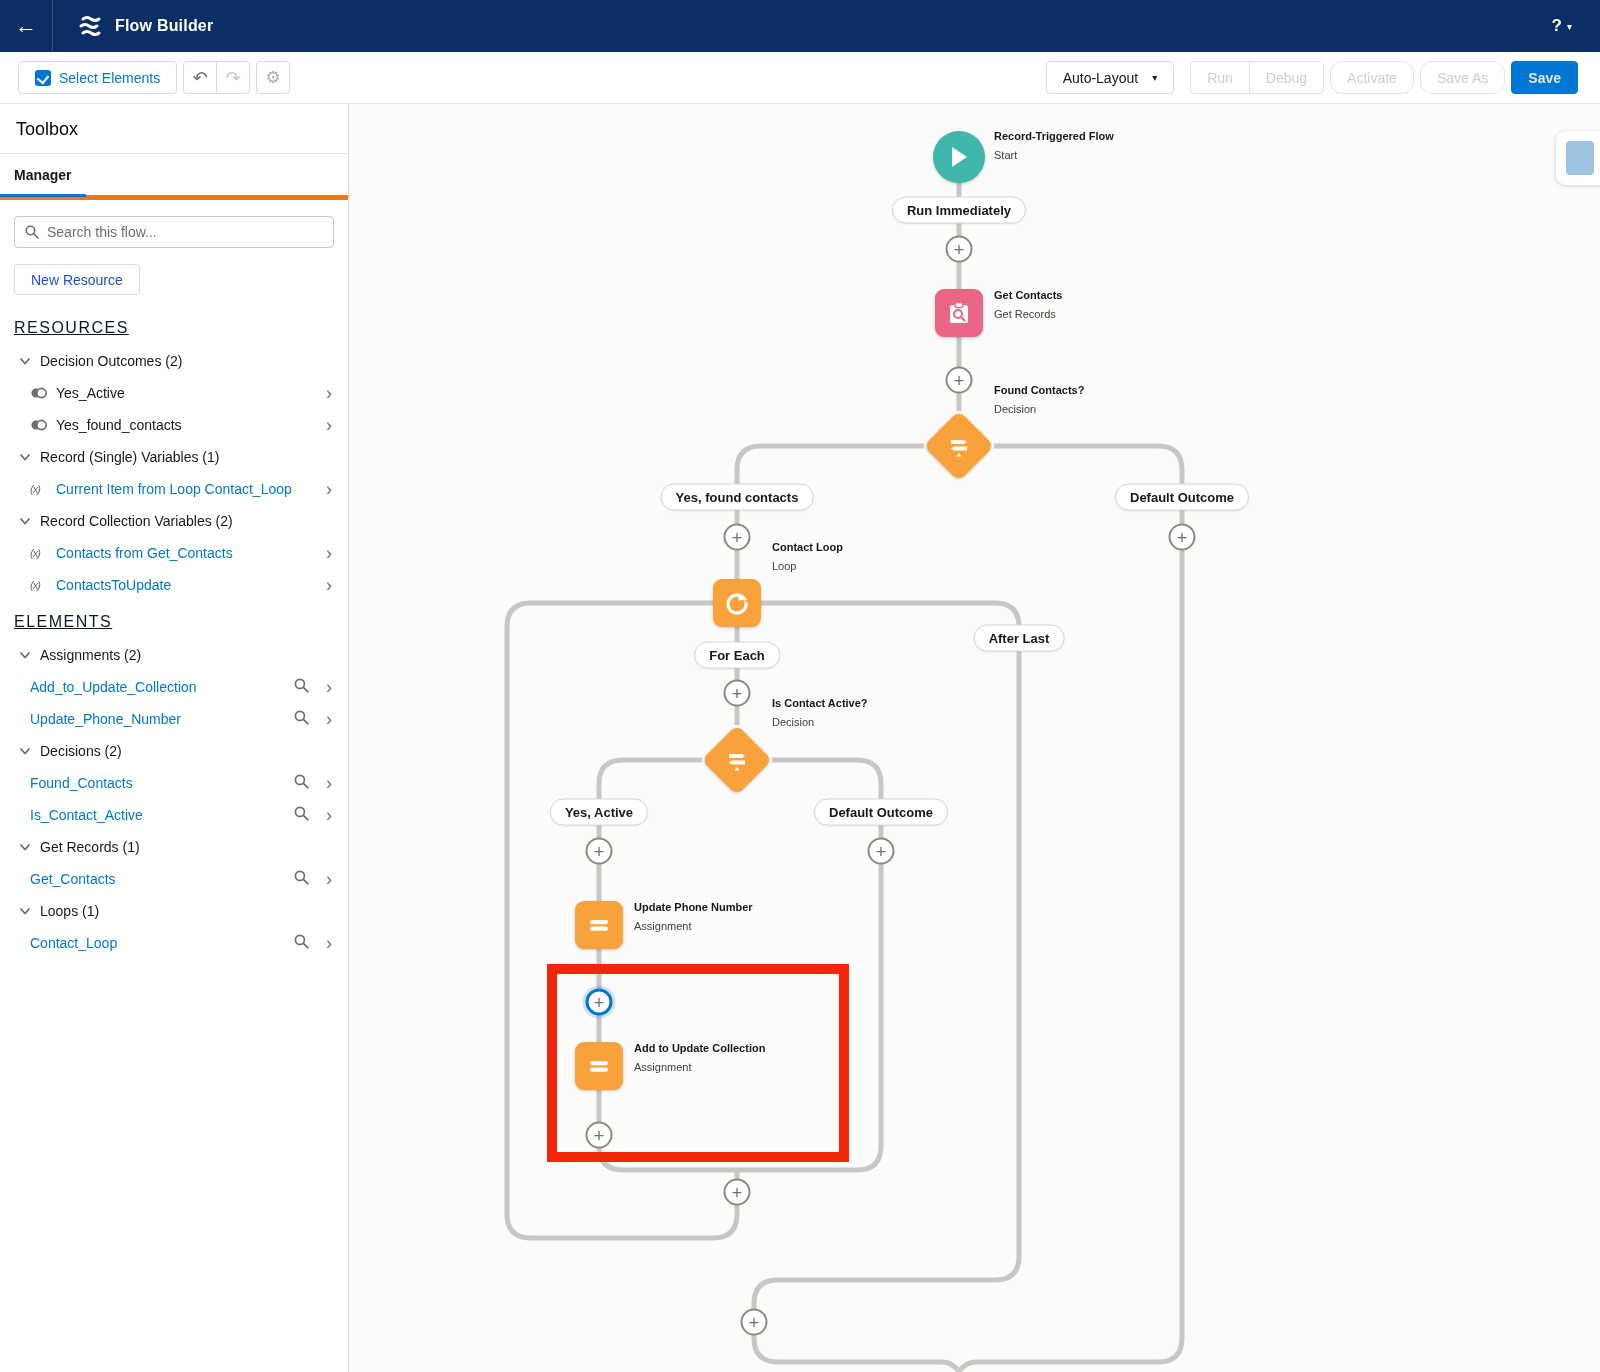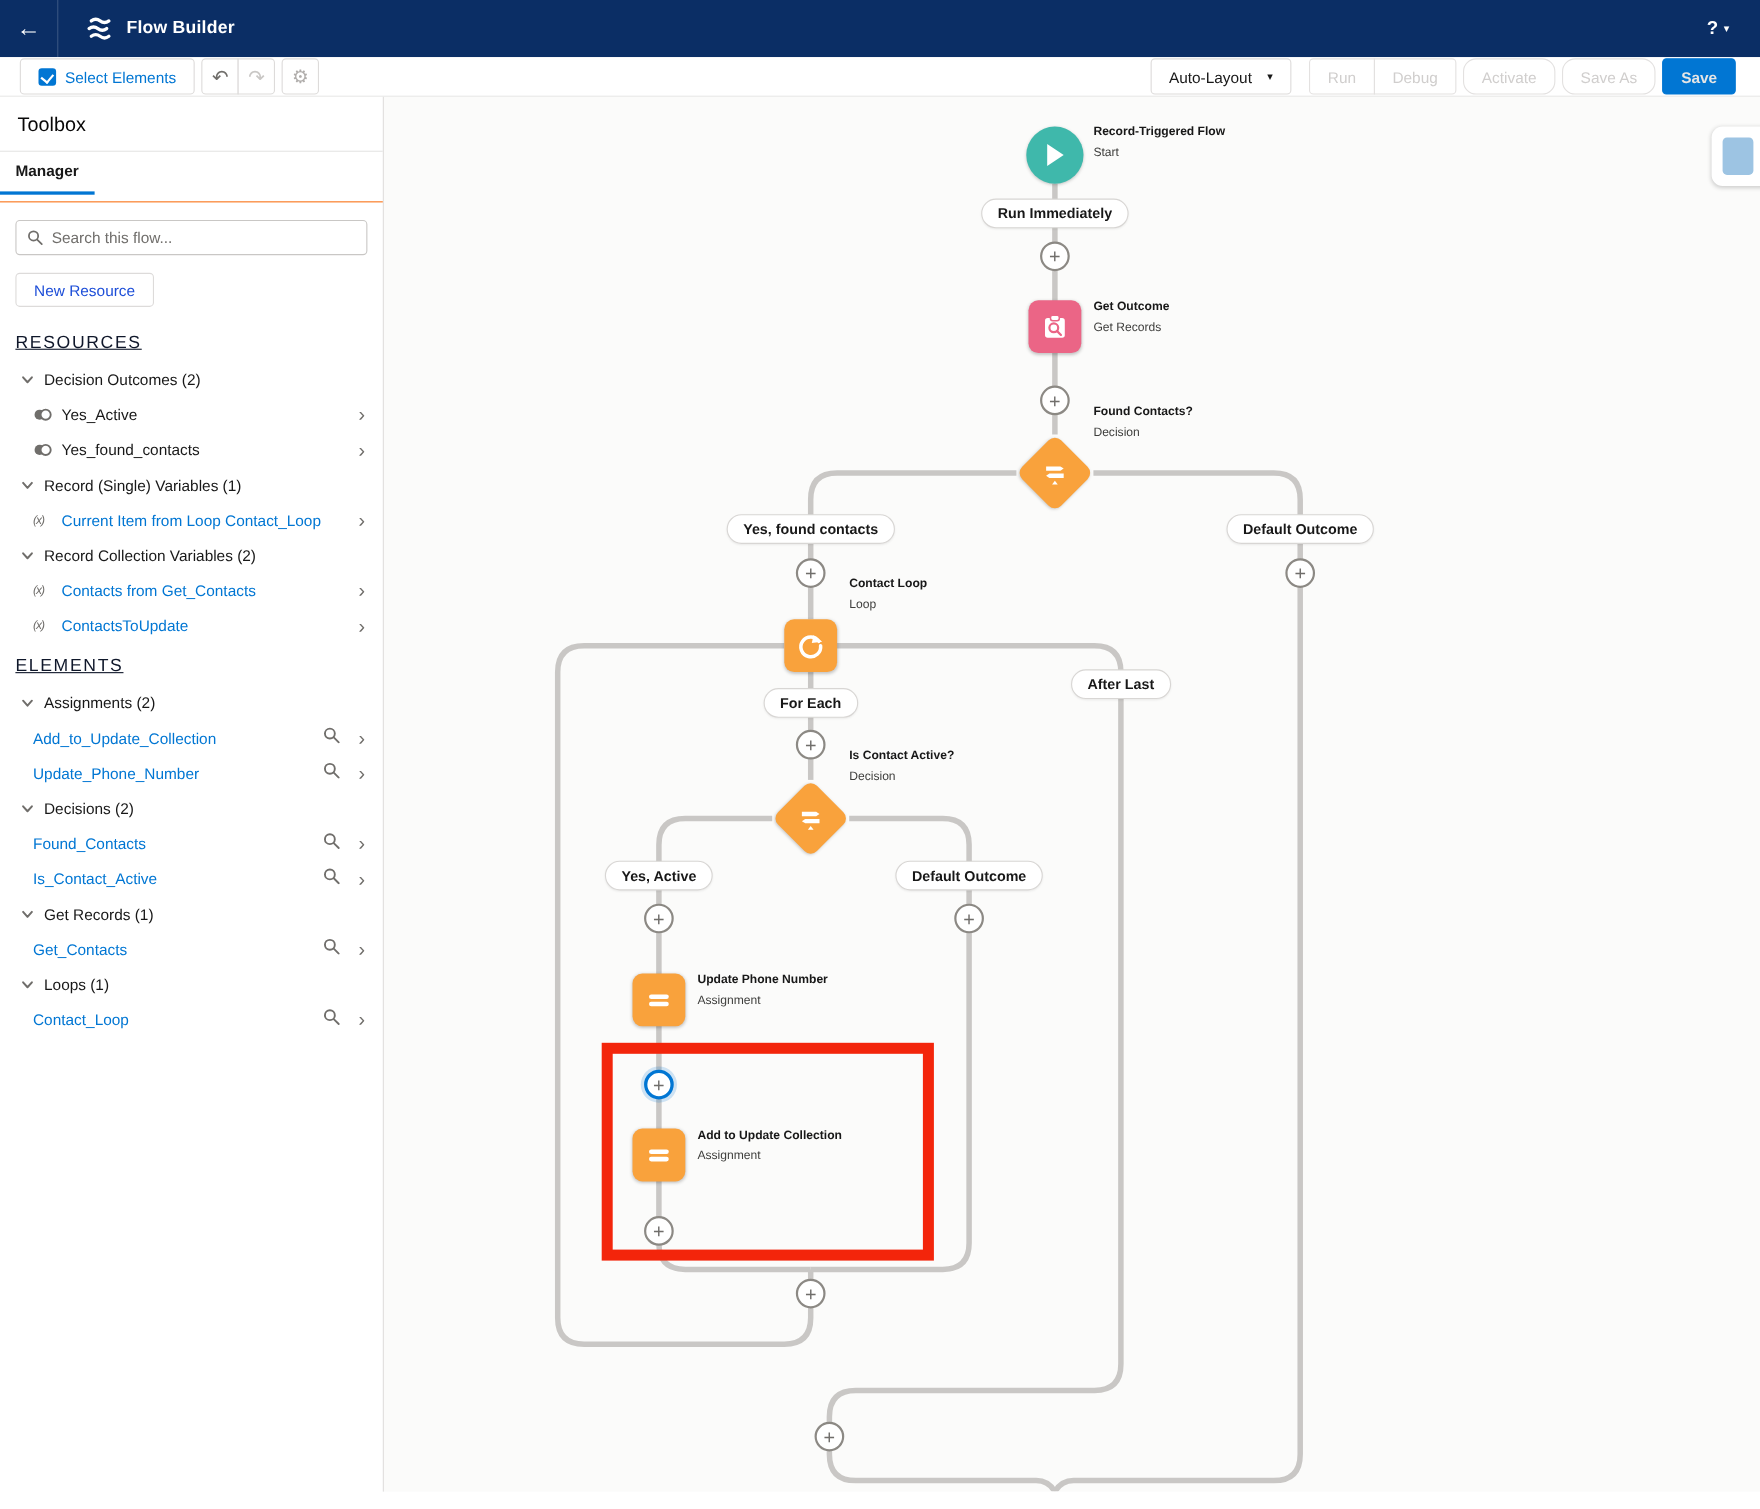--- a/index.html
+++ b/index.html
@@ -12,21 +12,21 @@
     font-size:22px; cursor:pointer; }
   .nav-divider { width:1px; height:52px; background:rgba(255,255,255,.18); }
   .nav-logo { margin-left:24px; width:26px; height:26px; }
   .nav-title { margin-left:12px; font-size:16px; font-weight:bold; letter-spacing:.2px; }
   .nav-spacer { flex:1; }
   .nav-help { display:flex; align-items:center; gap:5px; margin-right:28px; cursor:pointer; }
   .nav-help .q { font-size:17px; font-weight:bold; }
   .nav-help .caret { font-size:10px; }
 
   
-  .toolbar { height:36px; background:#fff; border-bottom:1px solid #e5e5e4;
+  .toolbar { height:52px; background:#fff; border-bottom:1px solid #e5e5e4;
     display:flex; align-items:center; padding:0 22px 0 18px; }
   .btn { height:33px; display:inline-flex; align-items:center; justify-content:center;
     border:1px solid #dddbda; background:#fff; border-radius:4px; font-size:14px;
     color:#181818; padding:0 16px; cursor:pointer; white-space:nowrap; }
   .btn.blue-text { color:#0176d3; gap:8px; }
   .btn.disabled { color:#d0cecd; border-color:#e3e1e0; cursor:default;border-radius:12px; }
   .btn.primary { background:#0176d3; border-color:#0176d3; color:#e5e5e5; font-weight:bold; }
   .btn-group { display:inline-flex; }
   .btn-group .btn { border-radius:0; margin-left:-1px; }
   .btn-group .btn:first-child { border-radius:4px 0 0 4px; margin-left:0; }
@@ -42,21 +42,21 @@
   .redo-glyph { font-size:18px; color:#c9c7c5; }
   .gear-glyph { font-size:17px; color:#b0adab; }
   .dd-caret { font-size:10px; color:#181818; margin-left:14px; }
 
   
   .layout { display:flex; height:1268px; }
 
   
   .sidebar { width:349px; border-right:1px solid #dddbda; background:#fff; flex:none; }
   .sb-title { padding:15px 16px 13px; font-size:18px; color:#080707; border-bottom:1px solid #e5e5e4; }
-  .sb-tabs { height:46px; border-bottom:1px solid #f97316; display:flex; align-items:center; }
+  .sb-tabs { height:46px; border-bottom:5px solid #f97316; display:flex; align-items:flex-end; }
   .sb-tab { padding:0 14px 12px; font-size:14px; font-weight:bold; color:#181818; position:relative; cursor:pointer; }
   .sb-tab:after { content:""; position:absolute; left:0; right:0; bottom:-2px; height:3px; background:#0176d3; }
   .sb-body { padding:16px 14px 0; }
   .sb-search { height:32px; border:1px solid #c9c7c5; border-radius:4px; display:flex;
     align-items:center; padding:0 10px; gap:8px; }
   .sb-search input { border:none; outline:none; flex:1; font-size:14px; color:#4d7c0f;
     font-family:"Liberation Sans",sans-serif; }
   .sb-search input::placeholder { color:#706e6b; }
   .new-res { margin-top:16px; height:31px; display:inline-flex; align-items:center;
     border:1px solid #dddbda; border-radius:4px; padding:0 16px; color:#1d4ed8;
@@ -372,21 +372,21 @@
 
     <div class="node pink" style="left:610px; top:209px;">
       <svg width="26" height="26" viewBox="0 0 26 26">
         <rect x="4" y="5" width="18" height="18" rx="2.5" fill="#fff"></rect>
         <rect x="9" y="2.5" width="8" height="5" rx="2" fill="#fff" stroke="#eb6586" stroke-width="1.4"></rect>
         <circle cx="12" cy="14" r="4" fill="none" stroke="#eb6586" stroke-width="2"></circle>
         <line x1="15" y1="17" x2="18.5" y2="20.5" stroke="#eb6586" stroke-width="2" stroke-linecap="round"></line>
       </svg>
     </div>
     <div class="nlabel" style="left:645px; top:182px;">
-      <div class="t">Get Outcome</div>
+      <div class="t">Get Contacts</div>
       <div class="s">Get Records</div>
     </div>
     <div class="plus" style="left:610px; top:276px;">+</div>
 
     <div class="nlabel" style="left:645px; top:277px;">
       <div class="t">Found Contacts?</div>
       <div class="s">Decision</div>
     </div>
     <div class="diamond" style="left:610px; top:342px;">
       <svg width="24" height="24" viewBox="0 0 24 24">

